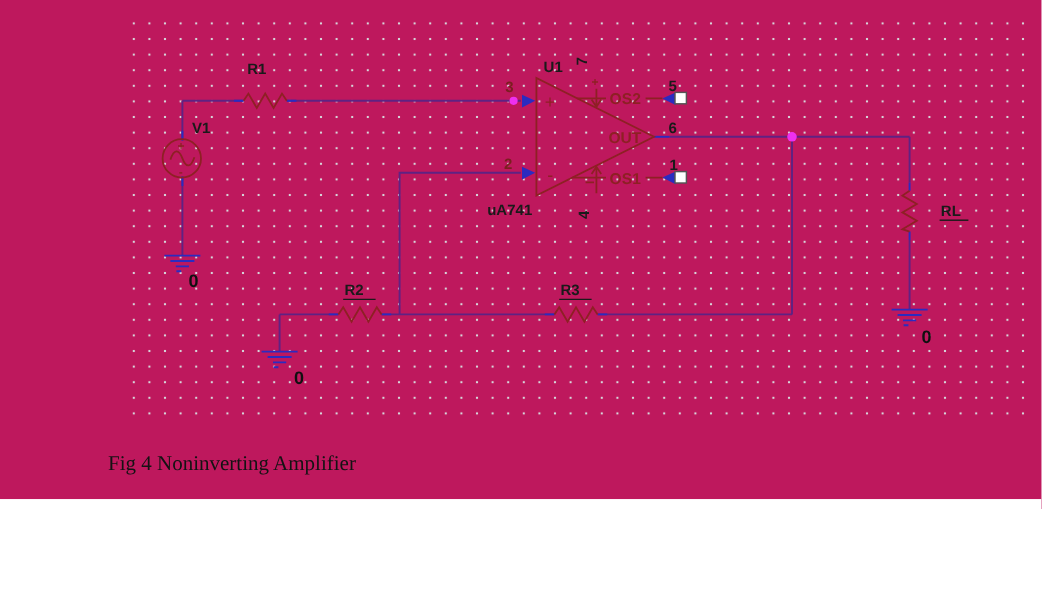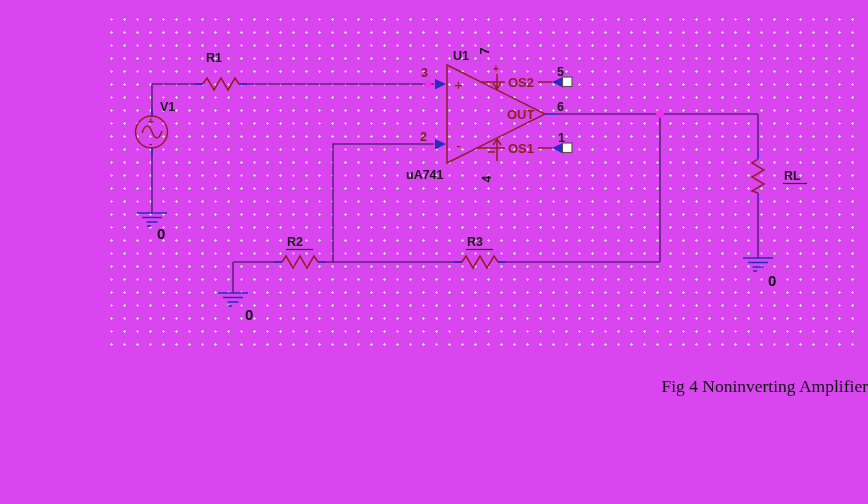--- a/index.html
+++ b/index.html
@@ -1,32 +1,32 @@
 <!DOCTYPE html>
 <html style="--wire: #5f2283; --component: #8e2024; --terminal_blue: #2b2bc0; --junction_magenta: #ee30ee; --pin_red: #7a1f1f; --label_black: #1a1a1a; --grid_dot: #d6d6da;"><head>
 <meta charset="utf-8">
 <style>
   html,body{margin:0;padding:0;background:#ffffff;}
-  #stage{position:relative;width:868px;height:504px;background:#d946ef;overflow:hidden;
+  #stage{position:relative;width:868px;height:416px;background:#be185d;overflow:hidden;
          font-family:"Liberation Sans",sans-serif;}
   #grid{position:absolute;left:105px;top:13px;width:755px;height:340px;
         background-image:radial-gradient(circle,var(--grid_dot) 1px,transparent 1.3px);
         background-size:13px 13px;}
   svg{position:absolute;left:0;top:0;}
   .w{stroke:var(--wire);stroke-width:1.6;fill:none;}
   .b{stroke:var(--terminal_blue);stroke-width:1.6;fill:none;}
   .c{stroke:var(--component);stroke-width:1.5;fill:none;}
   .gnd{stroke:var(--terminal_blue);stroke-width:1.6;fill:none;}
   .lbl{font:bold 12.5px "Liberation Sans",sans-serif;fill:var(--label_black);}
   .pinr{font:bold 12.5px "Liberation Sans",sans-serif;fill:var(--pin_red);}
   .redlbl{font:bold 13px "Liberation Sans",sans-serif;fill:var(--component);}
   .sign{font:15px "Liberation Sans",sans-serif;fill:var(--component);}
   .smallsign{font:bold 10px "Liberation Sans",sans-serif;fill:var(--component);}
   .zerolbl{font:bold 15px "Liberation Sans",sans-serif;fill:#101010;}
-  .caption{position:absolute;left:90px;right:0;top:376px;text-align:right;
+  .caption{position:absolute;left:90px;right:0;top:376px;text-align:left;
            font:17.5px "Liberation Serif",serif;color:#131313;}
   .values{position:absolute;left:37px;top:399px;font:21px "Liberation Serif",serif;
           color:#131313;line-height:27px;}
 </style>
 </head>
 <body>
 
 <div id="stage">
 
   <div id="grid"></div>

